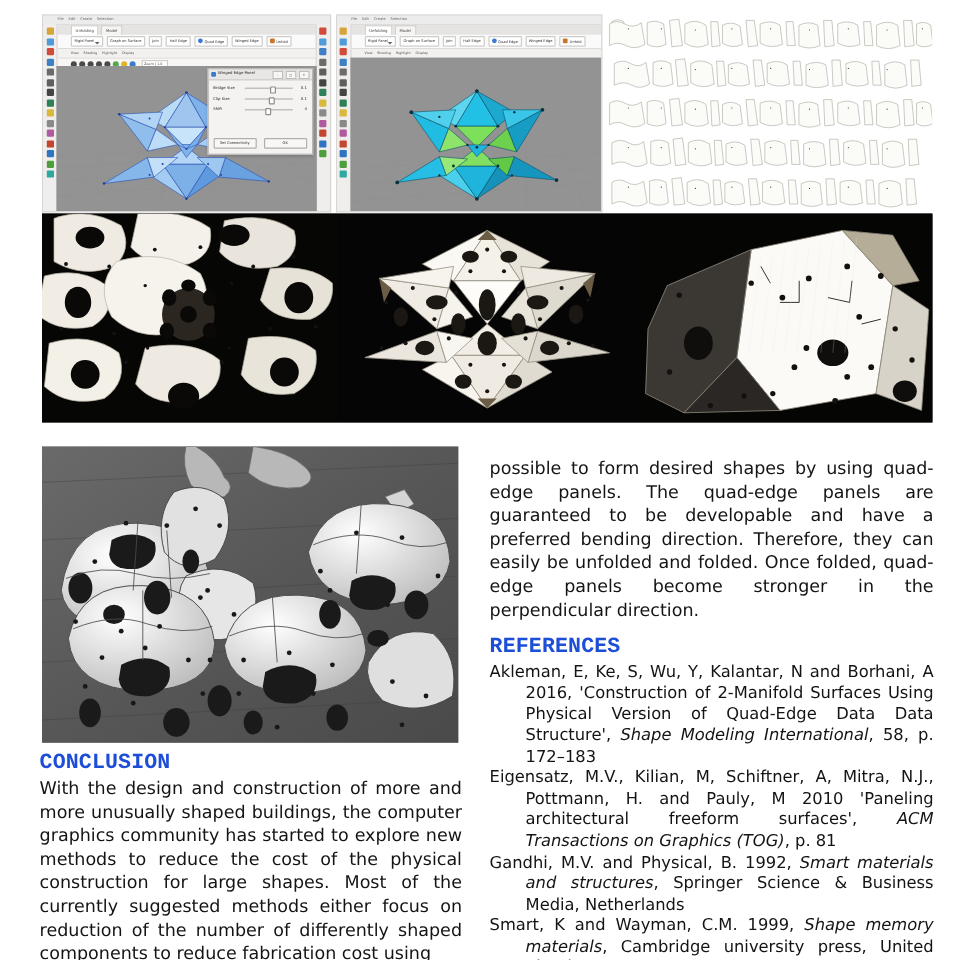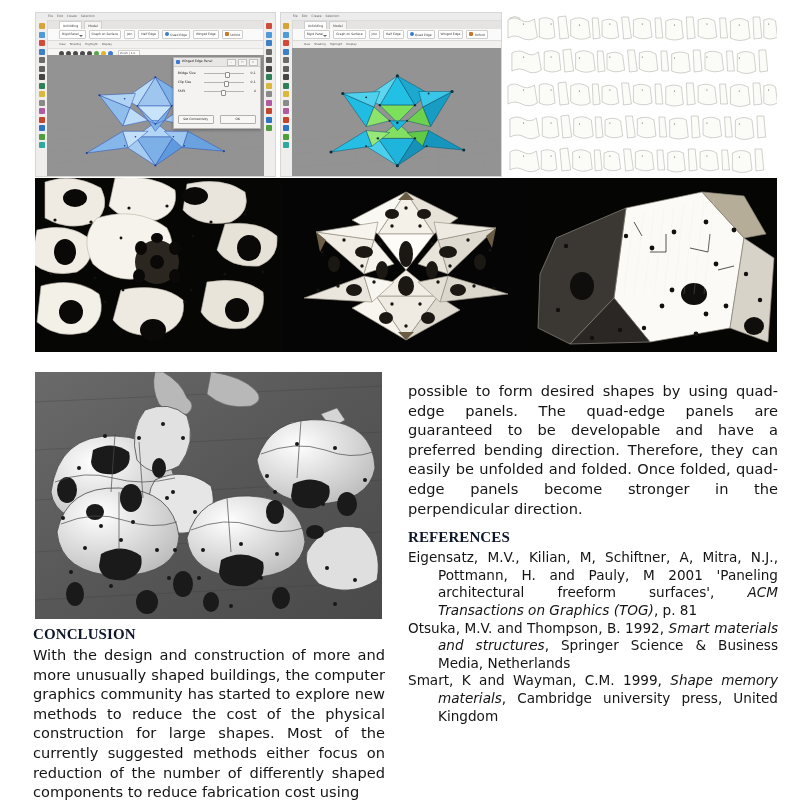--- a/index.html
+++ b/index.html
@@ -71,22 +71,22 @@
   .ph.c{width:247px;}
 
   
   .photo-bw{position:absolute;left:35px;top:372px;width:347px;height:247px;background:#6b6761;overflow:hidden;filter:grayscale(1);}
 
   
   .col-left{position:absolute;left:33px;top:626px;width:352px;}
   .col-right{position:absolute;left:408px;top:381px;width:370px;}
 
   h2.head{
-    font-family:Liberation Serif, serif;
-    font-weight:bold;font-size:15px;letter-spacing:.1px;margin:0 0 2px 0;color:#0f172a;
+    font-family:Liberation Mono, monospace;
+    font-weight:bold;font-size:18px;letter-spacing:.1px;margin:0 0 2px 0;color:#1d4ed8;
   }
   p.body{
     margin:0;font-size:14.6px;line-height:19.6px;text-align:justify;color:#141414;
     font-family:"DejaVu Sans","Liberation Sans",sans-serif;
   }
   .refs{margin-top:3px;font-size:13.6px;line-height:17.6px;color:#141414;}
   .ref{padding-left:30px;text-indent:-30px;text-align:justify;margin:0 0 0 0;}
   .ref i{font-style:italic;}
 
   
@@ -827,19 +827,20 @@
 
   <div class="col-left">
     <h2 class="head">CONCLUSION</h2>
     <p class="body">With the design and construction of more and more unusually shaped buildings, the computer graphics community has started to explore new methods to reduce the cost of the physical construction for large shapes. Most of the currently suggested methods either focus on reduction of the number of differently shaped components to reduce fabrication cost using</p>
   </div>
 
   <div class="col-right">
     <p class="body">possible to form desired shapes by using quad-edge panels. The quad-edge panels are guaranteed to be developable and have a preferred bending direction. Therefore, they can easily be unfolded and folded. Once folded, quad-edge panels become stronger in the perpendicular direction.</p>
     <h2 class="head" style="margin-top:11px">REFERENCES</h2>
     <div class="refs" id="refs-container">
-        <p class="ref"><span>Eigensatz, M.V., Kilian, M, Schiftner, A, Mitra, N.J., Pottmann, H. and Pauly, M 2001 'Paneling architectural freeform surfaces', </span><i>ACM Transactions on Graphics (TOG)</i><span>, p. 81</span></p>
-        <p class="ref"><span>Otsuka, M.V. and Thompson, B. 1992, </span><i>Smart materials and structures</i><span>, Springer Science &amp; Business Media, Netherlands</span></p>
+        <p class="ref"><span>Akleman, E, Ke, S, Wu, Y, Kalantar, N and Borhani, A 2016, 'Construction of 2-Manifold Surfaces Using Physical Version of Quad-Edge Data Data Structure', </span><i>Shape Modeling International</i><span>, 58, p. 172–183</span></p>
+        <p class="ref"><span>Eigensatz, M.V., Kilian, M, Schiftner, A, Mitra, N.J., Pottmann, H. and Pauly, M 2010 'Paneling architectural freeform surfaces', </span><i>ACM Transactions on Graphics (TOG)</i><span>, p. 81</span></p>
+        <p class="ref"><span>Gandhi, M.V. and Physical, B. 1992, </span><i>Smart materials and structures</i><span>, Springer Science &amp; Business Media, Netherlands</span></p>
         <p class="ref"><span>Smart, K and Wayman, C.M. 1999, </span><i>Shape memory materials</i><span>, Cambridge university press, United Kingdom</span></p>
       </div>
   </div>
 
 </div>
 
 </body></html>

